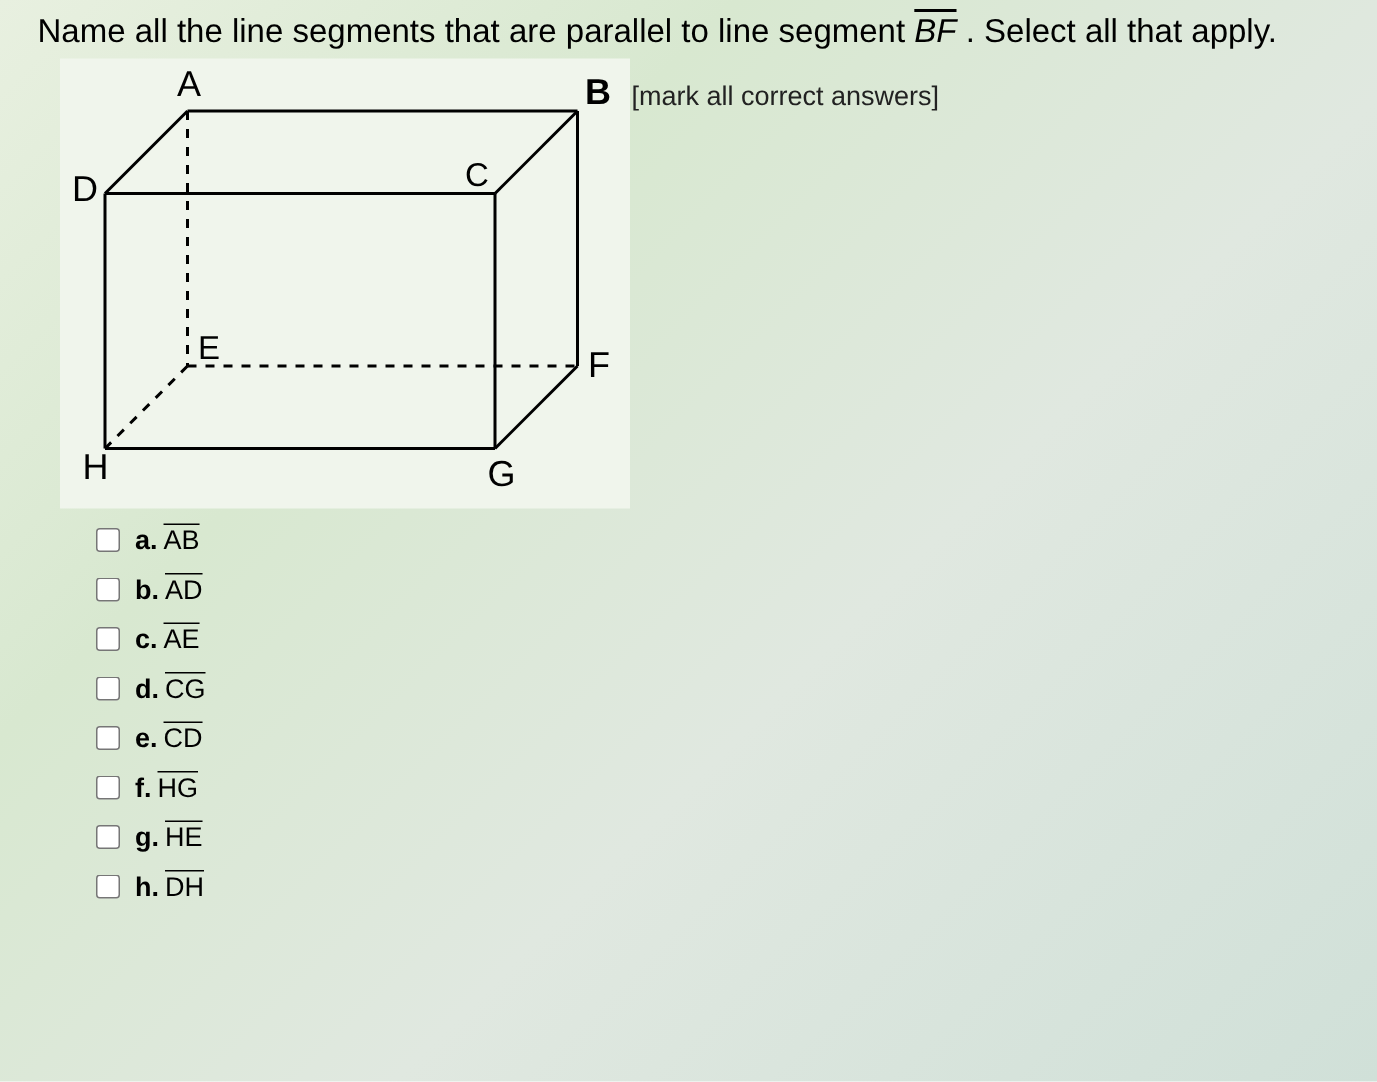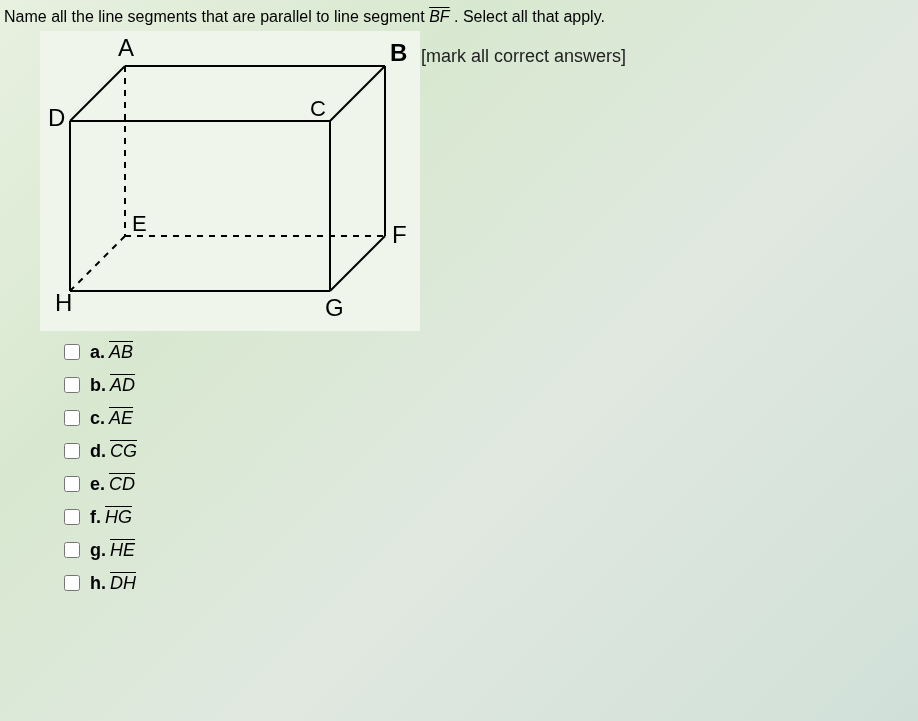--- a/index.html
+++ b/index.html
@@ -6,22 +6,22 @@
     margin: 0;
     padding: 0;
     font-family: Arial, sans-serif;
     background: linear-gradient(135deg, #e8f0e0 0%, #d8e8d0 30%, #e0e8e0 60%, #d0e0d8 100%);
     width: 918px;
     height: 721px;
     overflow: hidden;
     position: relative;
   }
   .question-text {
-    padding: 8px 0 0 4px;
-    font-size: 16px;
+    padding: 8px 0 0 25px;
+    font-size: 22px;
     color: #000;
   }
   .overline {
     text-decoration: overline;
     font-style: italic;
   }
   .content-row {
     display: flex;
     align-items: flex-start;
   }
@@ -49,21 +49,20 @@
   .option input[type="checkbox"] {
     width: 16px;
     height: 16px;
     margin-right: 10px;
   }
   .option .letter {
     font-weight: bold;
     margin-right: 4px;
   }
   .seg {
-    font-style: italic;
     text-decoration: overline;
   }
   
   svg.diagram {
     position: absolute;
     top: 0;
     left: 0;
   }
 </style>
 </head>

